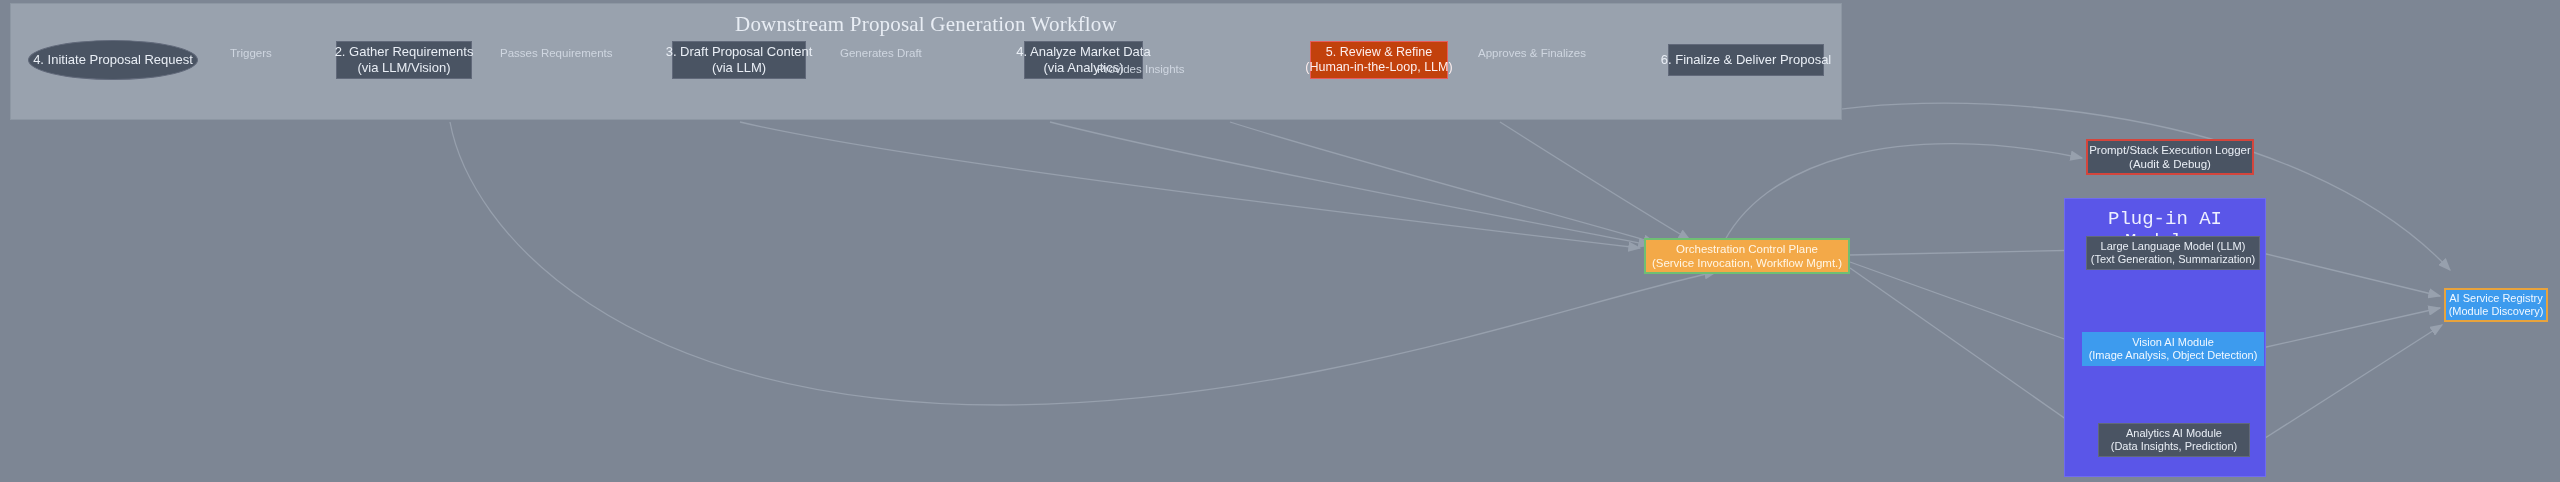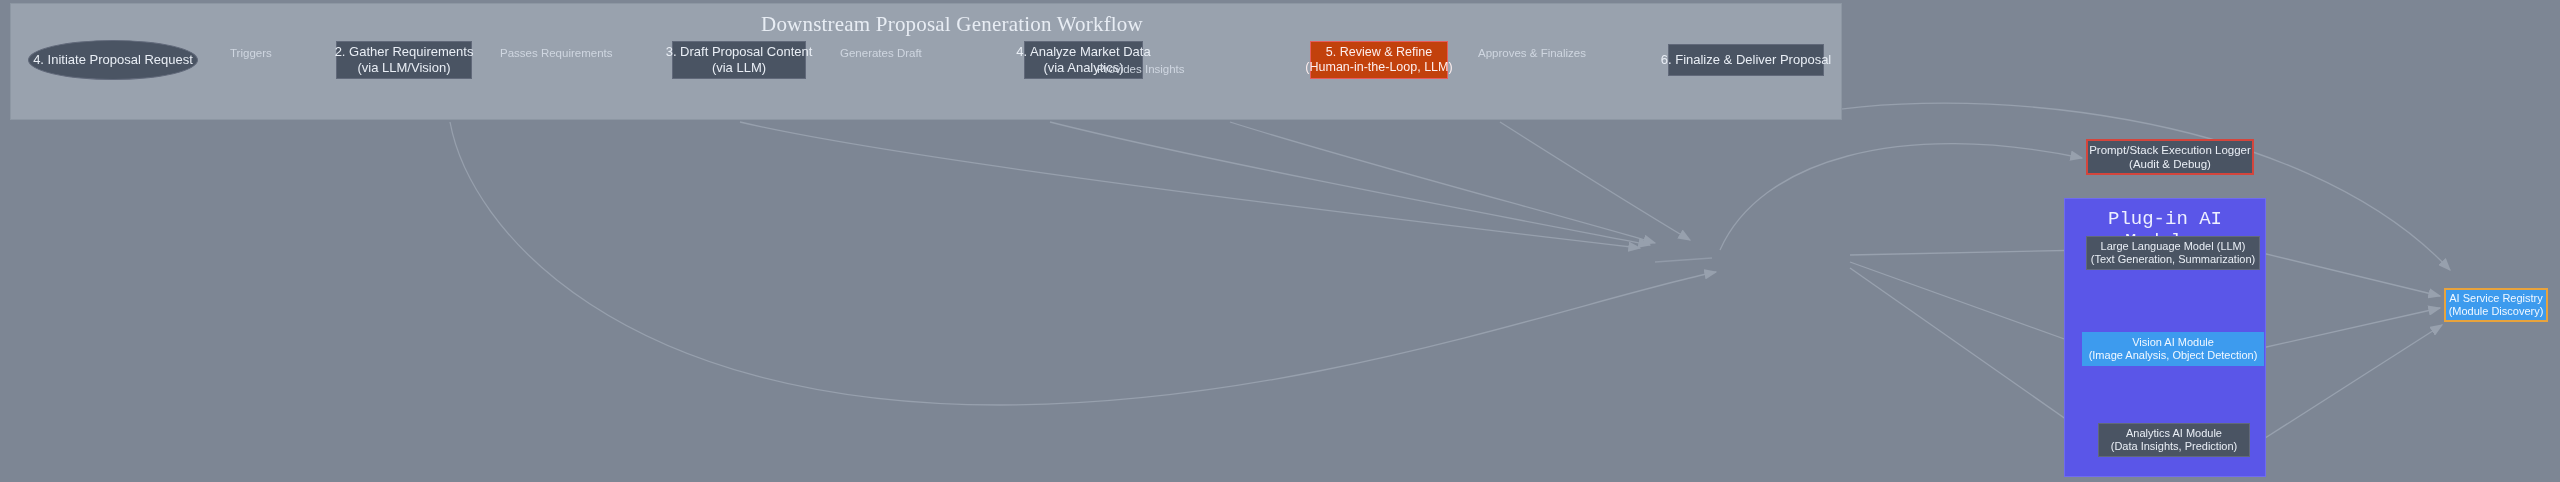--- a/index.html
+++ b/index.html
@@ -36,21 +36,20 @@
   }
   .subgraph-top-title {
     position: absolute;
     left: 0; top: 8px;
     width: 100%;
     text-align: center;
     font-family: "Liberation Serif", serif;
     font-size: 21px;
     color: #e8edf4;
     letter-spacing: 0.2px;
-    padding-left: 26px;
   }
 
   
   .node {
     position: absolute;
     box-sizing: border-box;
     display: flex;
     align-items: center;
     justify-content: center;
     text-align: center;
@@ -194,20 +193,22 @@
   <div class="edge-label" style="left:230px; top:47px; width:80px;">Triggers</div>
 
   <div class="edge-label" style="left:500px; top:47px; width:150px;">Passes Requirements</div>
 
   <div class="edge-label" style="left:840px; top:47px; width:130px;">Generates Draft</div>
 
   <div class="edge-label" style="left:1097px; top:47px; width:140px;margin-top:16px;">Provides Insights</div>
 
   <div class="edge-label" style="left:1478px; top:47px; width:170px;">Approves &amp; Finalizes</div>
 
+  <div class="node node-orange" style="left:1644px; top:238px; width:206px; height:36px; font-size:11.5px;">Orchestration Control Plane
+(Service Invocation, Workflow Mgmt.)</div>
 
   <div class="node node-logger" style="left:2086px; top:139px; width:168px; height:36px; font-size:11.5px;">Prompt/Stack Execution Logger
 (Audit &amp; Debug)</div>
 
   <div class="subgraph-plugin">
     <div class="subgraph-plugin-title">Plug-in AI Modules</div>
   </div>
 
   <div class="node node-dark" style="left:2086px; top:236px; width:174px; height:34px; font-size:11px;">Large Language Model (LLM)
 (Text Generation, Summarization)</div>

